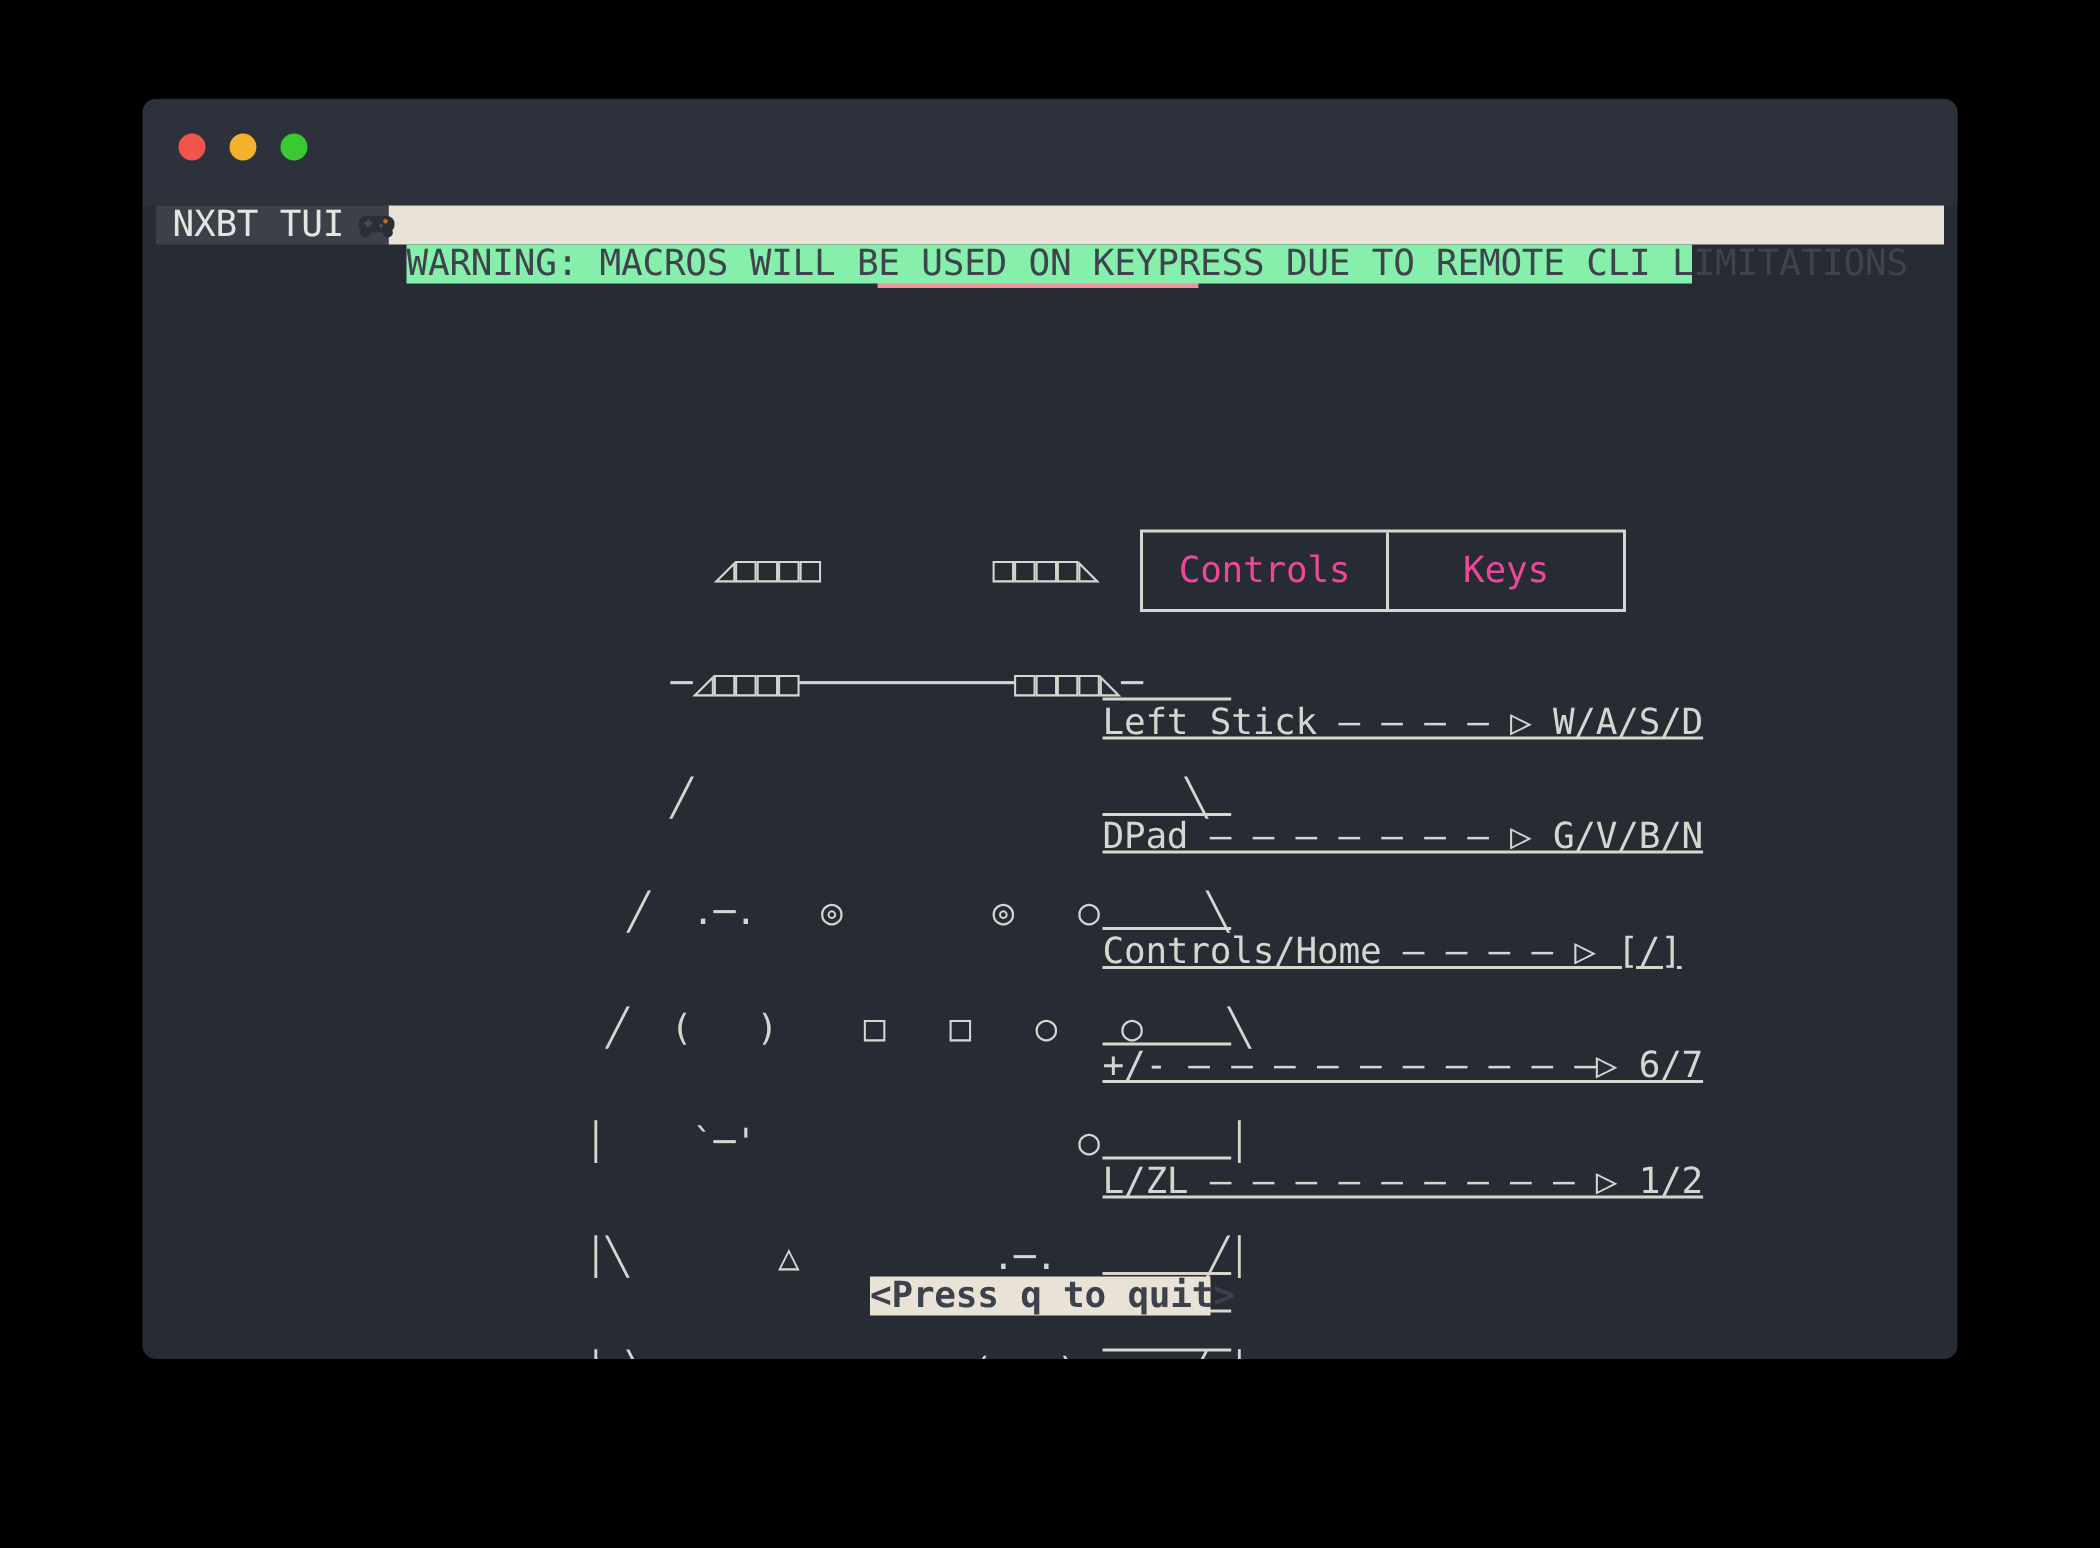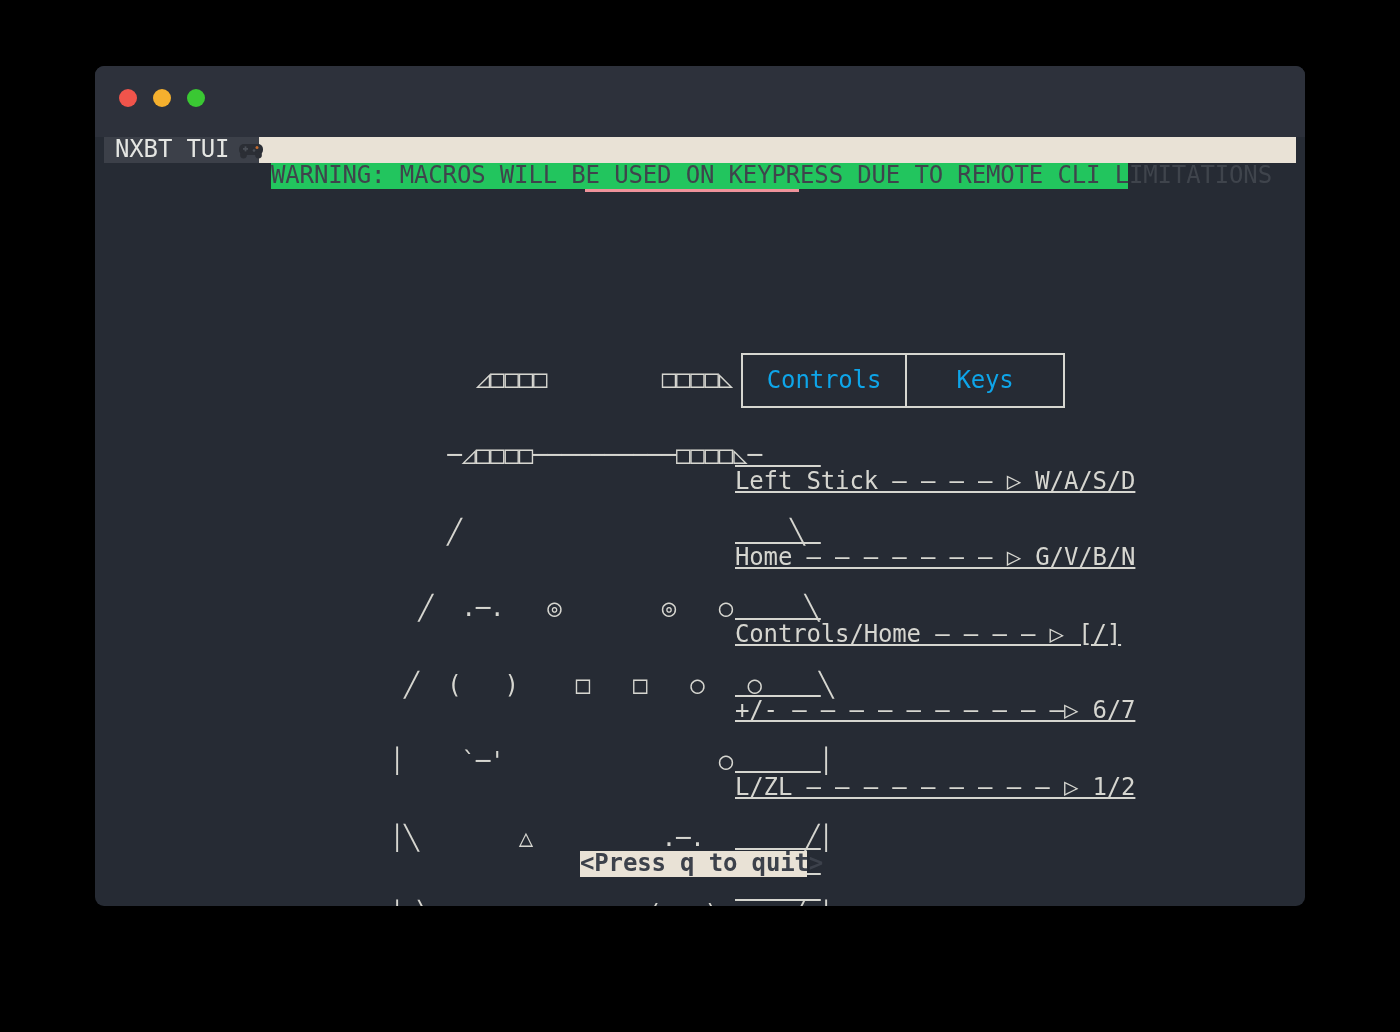--- a/index.html
+++ b/index.html
@@ -10,24 +10,24 @@
   .light.red{left:24px;background:#f0544b;}
   .light.yellow{left:58px;background:#f5b02e;}
   .light.green{left:92px;background:#3ac833;}
   .shortcut{position:absolute;left:141px;top:87px;font:600 17px "DejaVu Sans",sans-serif;color:#d8d9dc;letter-spacing:1px;}
   .wtitle{position:absolute;left:709px;top:88px;transform:translateX(-50%);font:600 17px "Liberation Sans",sans-serif;color:#eceef0;white-space:nowrap;}
   .screen{position:absolute;left:9px;top:71px;width:1192px;height:765px;background:#262b34;}
   .mono{font-family:"DejaVu Sans Mono","DejaVu Sans",monospace;font-size:24px;line-height:25.5px;letter-spacing:-0.15px;white-space:pre;}
   .tab{position:absolute;left:0;top:0;width:155px;height:26px;background:#3c4049;color:#e4e5e2;display:flex;align-items:center;padding-left:11px;}
   .cream-strip{position:absolute;left:155px;top:0;width:1037px;height:26px;background:#e9e2d6;}
   .remote{position:absolute;left:481px;top:0;width:214px;height:26px;background:#ee929a;color:#000000;text-align:center;margin-top:29px;}
-  .warnbar{position:absolute;left:167px;top:25.5px;width:857px;height:26px;background:#22c55e;color:#3f444c;text-align:left;}
+  .warnbar{position:absolute;left:167px;top:25.5px;width:857px;height:26px;background:#86efac;color:#3f444c;text-align:left;}
   .art{position:absolute;left:0;top:178.5px;color:#d6d6d0;}
   .art div{height:25.5px;}
-  .hdrbox{position:absolute;left:637px;top:216px;width:324px;height:55px;border:2px solid #d6d6d0;display:flex;color:#0ea5e9;}
+  .hdrbox{position:absolute;left:656px;top:216px;width:324px;height:55px;border:2px solid #d6d6d0;display:flex;color:#ec4899;}
   .hdrbox .cell{display:flex;align-items:center;justify-content:center;height:100%;}
   .hdrbox .c1{width:164px;border-right:2px solid #d6d6d0;}
   .hdrbox .c2{flex:1;border-radius:19px;}
   .maps{position:absolute;left:631px;top:280.5px;color:#d6d6d0;text-decoration:underline;}
   .maps div{height:25.5px;}
   .footer{position:absolute;left:476px;top:714px;width:227px;height:26px;background:#e9e2d6;color:#3c414b;text-align:center;font-weight:bold;}
   .gpad{margin-left:9px;flex:0 0 auto;}
 </style>
 </head>
 <body>
@@ -78,21 +78,21 @@
       
     </div>
 
     <div class="hdrbox">
       <div class="cell c1">Controls</div>
       <div class="cell c2">Keys</div>
     </div>
 
     <div class="maps mono">
       <div>Left Stick — — — — ▷ W/A/S/D</div>
-      <div>Home — — — — — — — ▷ G/V/B/N</div>
+      <div>DPad — — — — — — — ▷ G/V/B/N</div>
       <div>Controls/Home — — — — ▷ [/]</div>
       <div>+/- — — — — — — — — — —▷ 6/7</div>
       <div>L/ZL — — — — — — — — — ▷ 1/2</div>
       
       
       
     </div>
 
     <div class="footer">&lt;Press q to quit&gt;</div>
 

